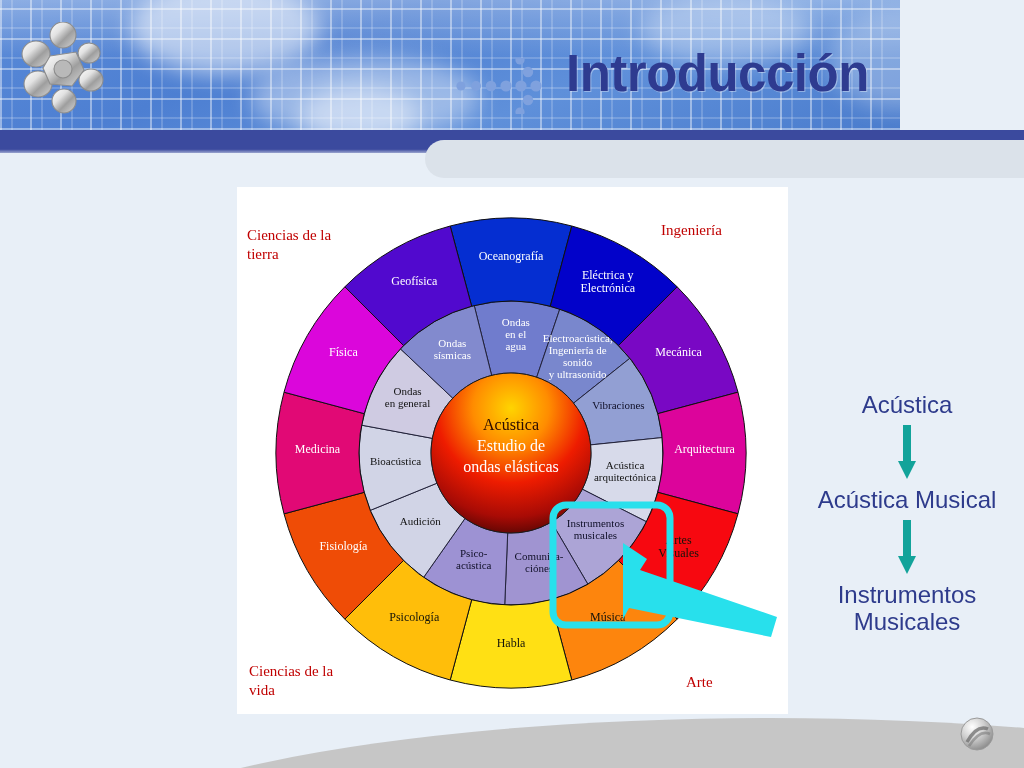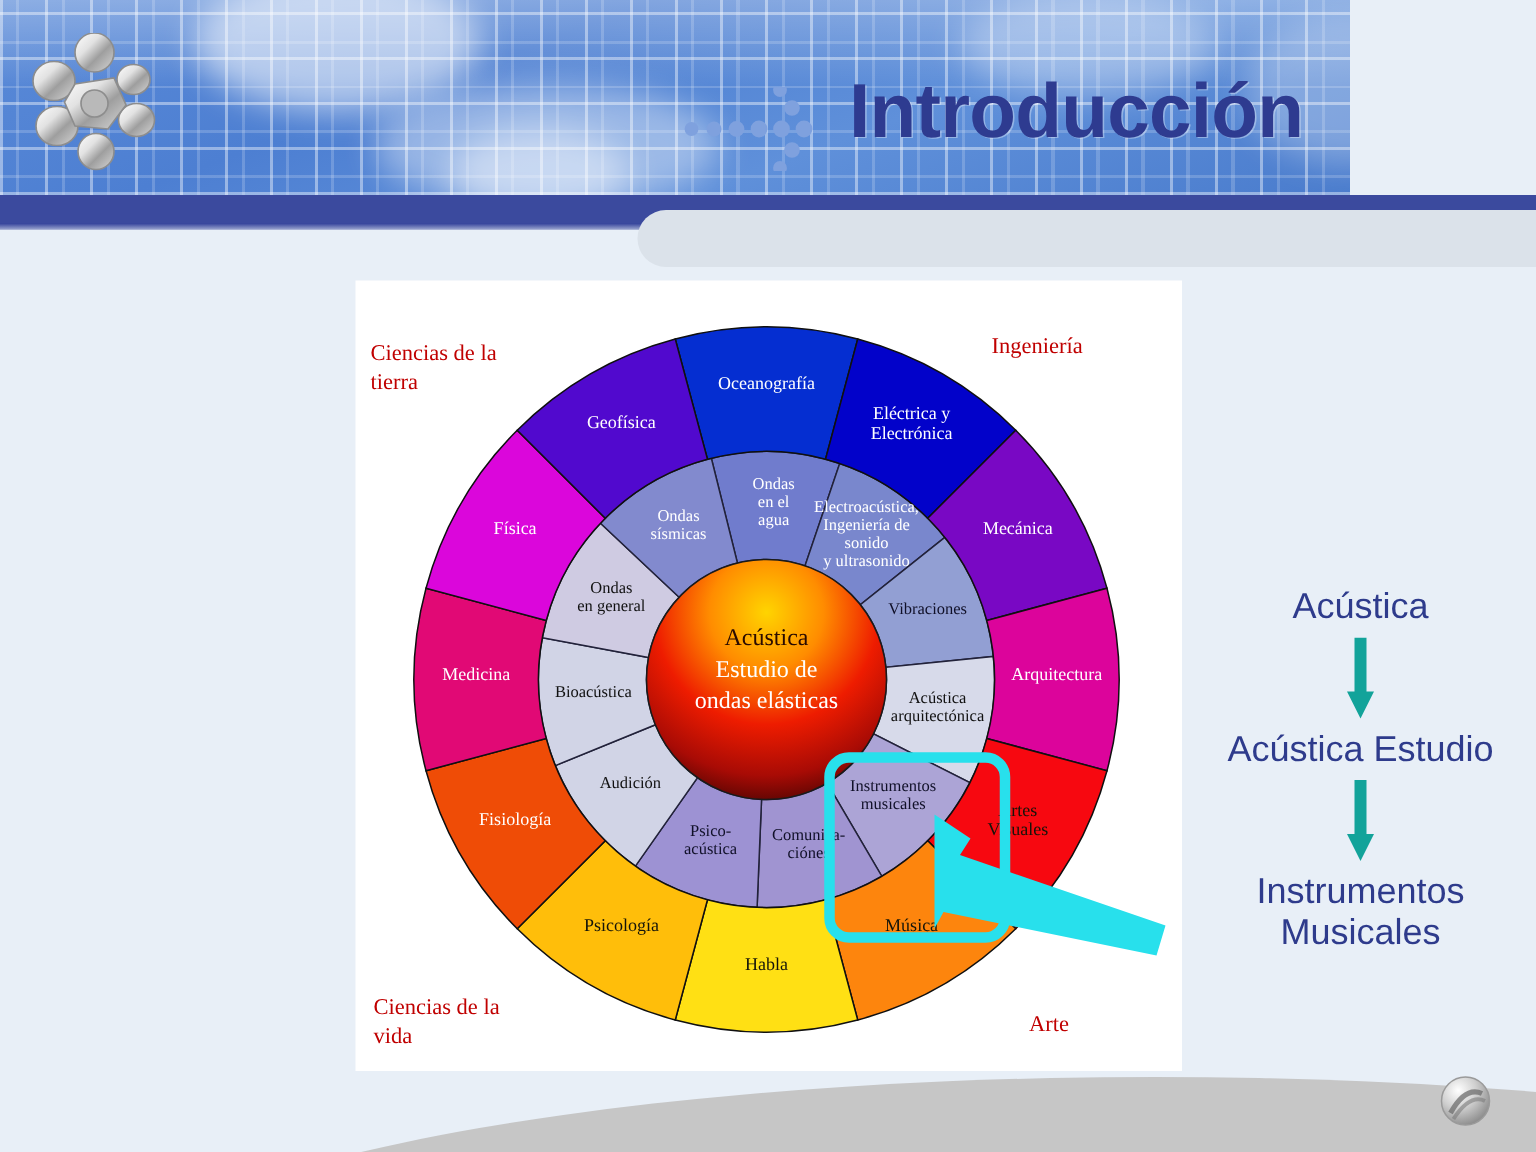--- a/index.html
+++ b/index.html
@@ -217,21 +217,21 @@
     </g>
   </svg>
 </div>
 
 <div id="flow">
   <div class="flow-label">Acústica</div>
   <svg class="flow-arrow" width="22" height="56" viewBox="0 0 22 56">
     <rect x="7" y="0" width="8" height="38" fill="#12a39a"></rect>
     <path d="M2 36 L20 36 L11 54 Z" fill="#12a39a"></path>
   </svg>
-  <div class="flow-label">Acústica Estudio</div>
+  <div class="flow-label">Acústica Musical</div>
   <svg class="flow-arrow" width="22" height="56" viewBox="0 0 22 56">
     <rect x="7" y="0" width="8" height="38" fill="#12a39a"></rect>
     <path d="M2 36 L20 36 L11 54 Z" fill="#12a39a"></path>
   </svg>
   <div class="flow-label">Instrumentos
 Musicales</div>
 </div>
 
 <svg id="nav-button" viewBox="0 0 44 44">
   <defs>

